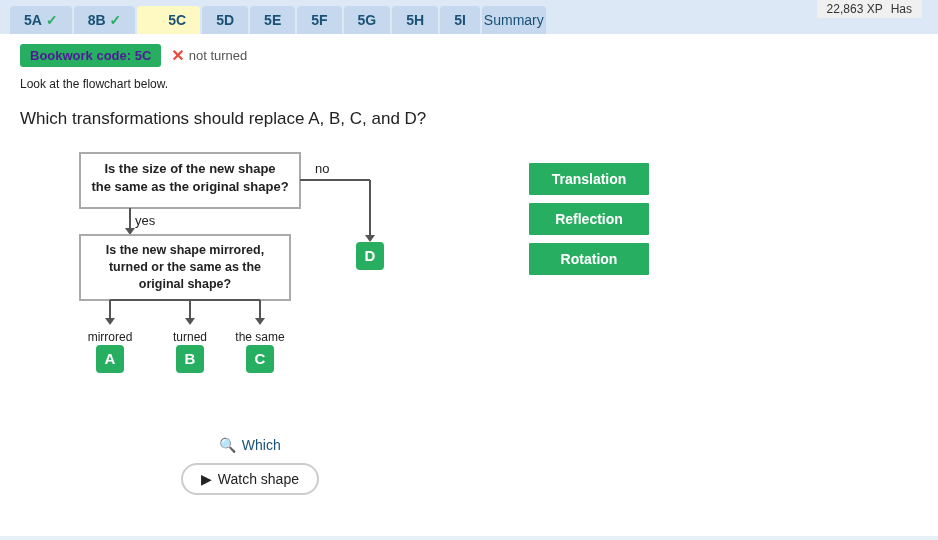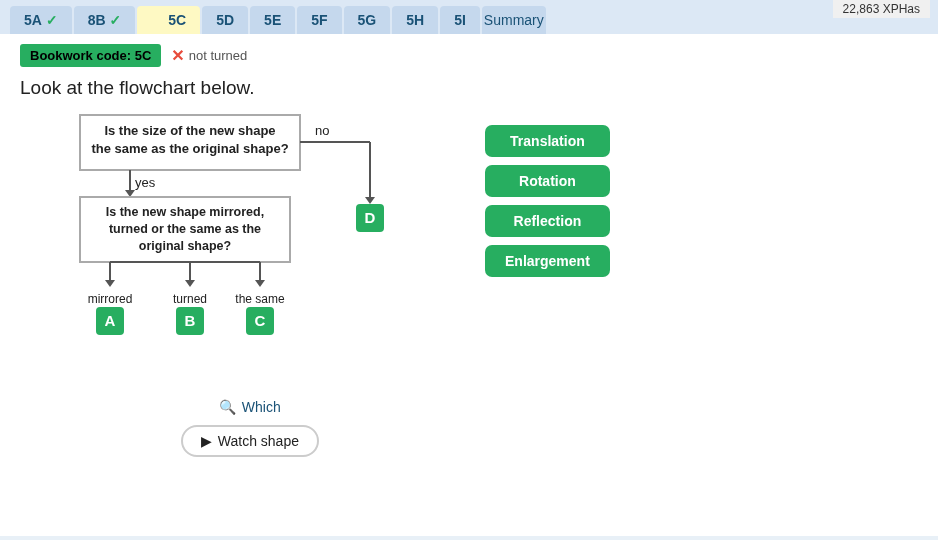--- a/index.html
+++ b/index.html
@@ -8,26 +8,27 @@
       background: #e8f0f7;
       width: 938px;
       height: 540px;
       overflow: hidden;
       position: relative;
     }
 
     
     .top-bar {
       position: absolute;
-      top: 0; right: 8px;
+      top: 0; right: 16px;
       background: #f0f0f0;
       padding: 2px 10px;
       font-size: 12px;
       color: #333;
       display: flex;
+      gap: 8px;
     }
 
     
     .nav-tabs {
       display: flex;
       align-items: center;
       padding: 6px 10px 0 10px;
       gap: 2px;
       background: #dce8f5;
     }
@@ -81,21 +82,21 @@
     
     .bookwork-bar {
       display: flex;
       align-items: center;
       gap: 10px;
       margin-bottom: 10px;
     }
 
     .bookwork-code {
       background: #27ae60;
-      color: #000000;
+      color: #4c1d95;
       padding: 4px 10px;
       font-size: 13px;
       font-weight: bold;
       border-radius: 3px;
     }
 
     .not-allowed {
       display: flex;
       align-items: center;
       gap: 4px;
@@ -104,23 +105,23 @@
     }
 
     .not-allowed-icon {
       color: #e74c3c;
       font-size: 16px;
       font-weight: bold;
     }
 
     
     .question-title {
-      font-size: 19px;
+      font-size: 12px;
       color: #222;
-      margin-bottom: 6px;
+      margin-bottom: 18px;
       font-weight: normal;
     }
 
     .question-sub {
       font-size: 17px;
       color: #222;
       margin-bottom: 14px;
       font-weight: normal;
     }
 
@@ -131,25 +132,26 @@
       align-items: flex-start;
       padding-left: 40px;
     }
 
     .option-btn {
       background: #27ae60;
       color: white;
       font-weight: bold;
       font-size: 14px;
       padding: 8px 20px;
-      border-radius: 7px;
+      border-radius: 1px;
       cursor: pointer;
       text-align: center;
       min-width: 120px;
       border: none;
+      margin-left: 44px;
     }
 
     
     .bottom-controls {
       display: flex;
       flex-direction: column;
       align-items: center;
       gap: 10px;
       margin-top: 10px;
     }
@@ -238,20 +240,21 @@
 
   <div class="bookwork-bar">
     <div class="bookwork-code">Bookwork code: 5C</div>
     <div class="not-allowed">
       <span class="not-allowed-icon">✕</span>
       <span>not turned</span>
     </div>
   </div>
 
   <div class="question-title">Look at the flowchart below.</div>
+  <div class="question-sub">Which transformations should replace A, B, C, and D?</div>
 
   <div class="flowchart-container">
 
     <div class="flowchart-svg-wrapper">
       <svg width="370" height="280">
 
         <rect x="20" y="10" width="220" height="55" fill="white" stroke="#aaa" stroke-width="2"></rect>
         <text x="130" y="30" text-anchor="middle" font-size="13" font-weight="bold" fill="#222">Is the size of the new shape</text>
         <text x="130" y="48" text-anchor="middle" font-size="13" font-weight="bold" fill="#222">the same as the original shape?</text>
 
@@ -307,24 +310,21 @@
           <span>Watch shape</span>
         </button>
       </div>
     </div>
 
     <div class="options-col">
       <button class="option-btn">
         <span>Translation</span>
       </button>
       <button class="option-btn">
-        <span>Rotation</span>
-      </button>
-      <button class="option-btn">
         <span>Reflection</span>
       </button>
       <button class="option-btn">
-        <span>Enlargement</span>
+        <span>Rotation</span>
       </button>
     </div>
 
   </div>
 </div>
 
 </body></html>

